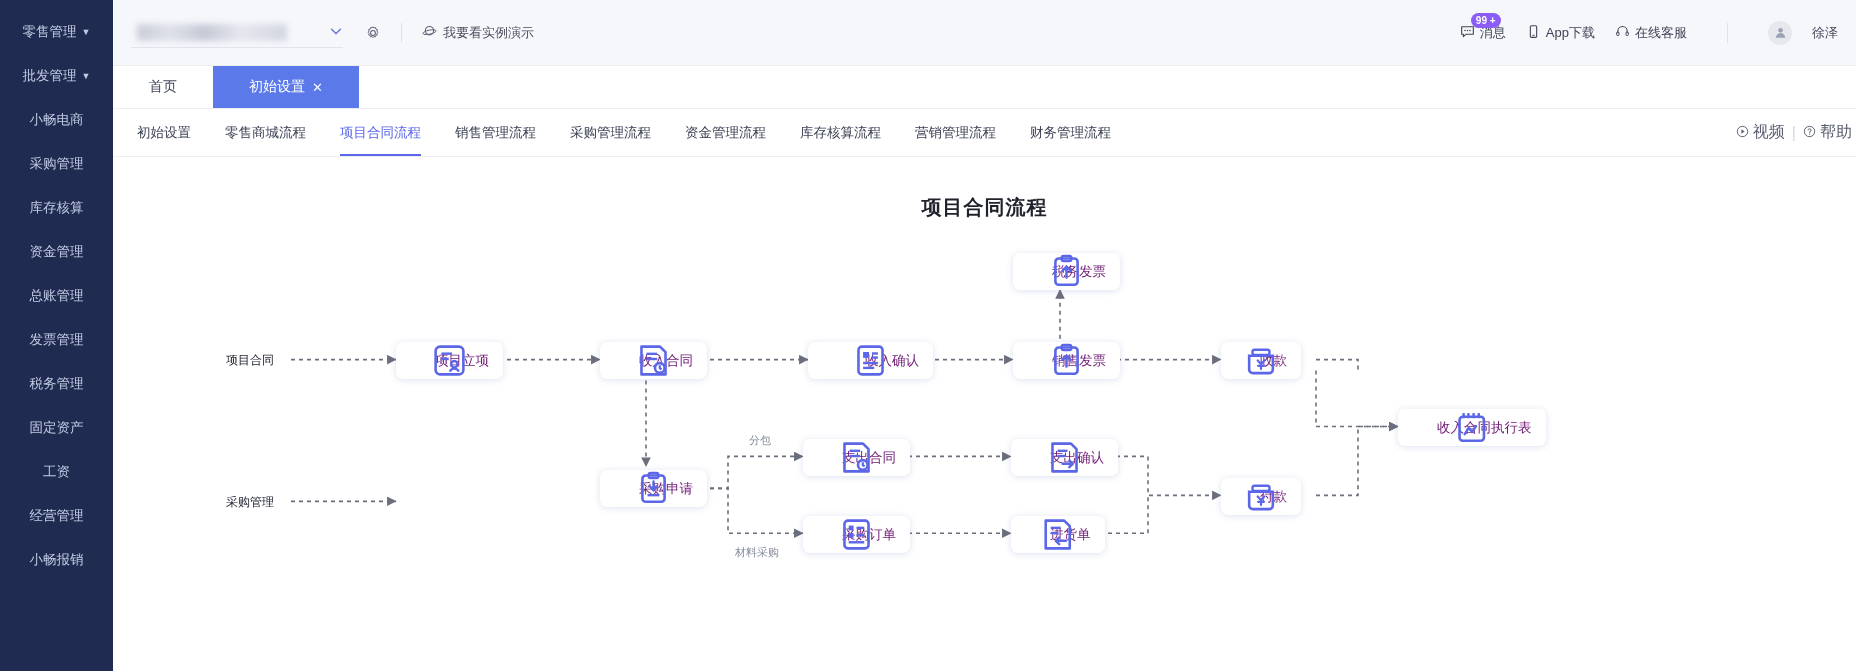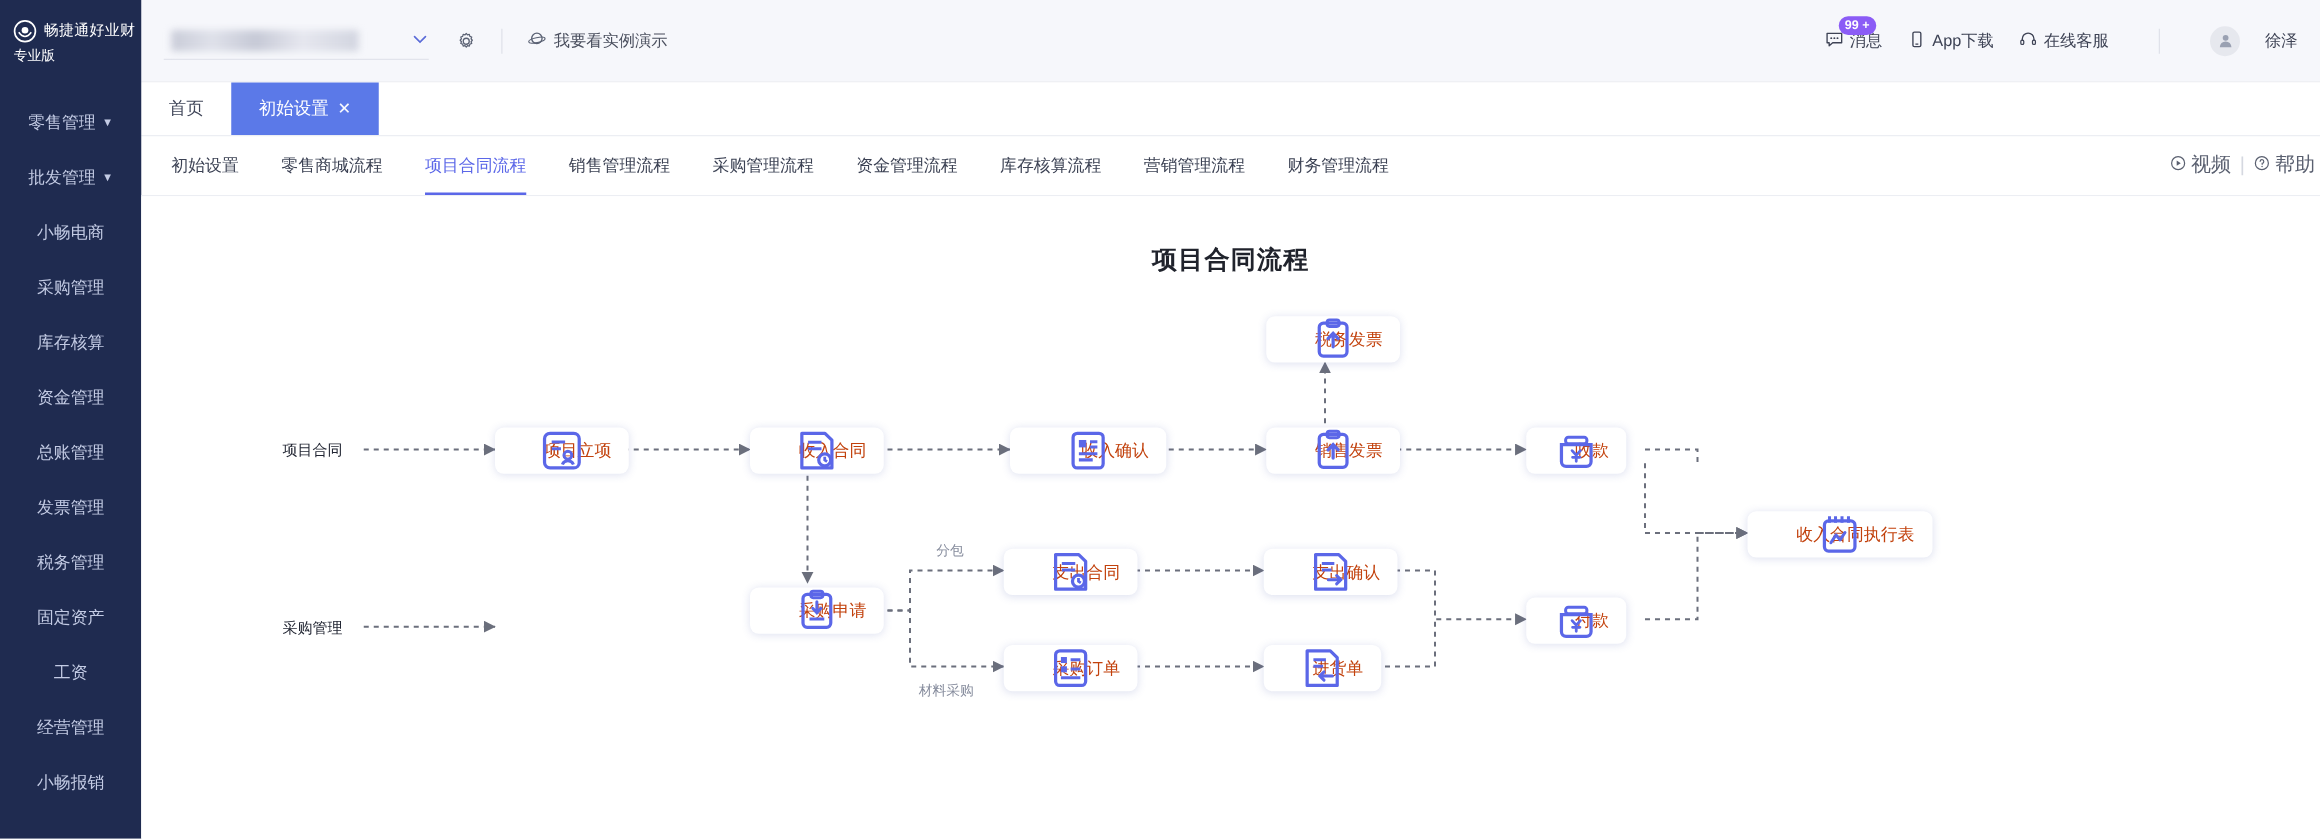--- a/index.html
+++ b/index.html
@@ -87,21 +87,21 @@
   
   .tabstrip {
     height: 43px; flex: 0 0 43px;
     background: #ffffff;
     display: flex; align-items: stretch;
     padding-left: 0px;
     border-bottom: 1px solid #eceef3;
   }
   .tab {
     display: flex; align-items: center; gap: 7px;
-    padding: 0 22px;
+    padding: 0 36px;
     font-size: 14px; color: #41475a; cursor: pointer;
   }
   .tab.active { background: #5b79e8; color: #ffffff; }
   .tab .x { font-size: 13px; opacity: .95; }
 
   
   .subtabs {
     height: 48px; flex: 0 0 48px;
     display: flex; align-items: center;
     border-bottom: 1px solid #eceef3;
@@ -136,50 +136,37 @@
   .flow svg { position: absolute; top: 0; left: 0; width: 100%; height: 100%; }
 
   .node {
     position: absolute;
     background: #ffffff;
     border-radius: 7px;
     box-shadow: 0 1px 7px rgba(92,103,180,.20);
     display: flex; align-items: center; gap: 8px;
     padding: 0 14px;
     height: 37px;
-    font-size: 13.5px; color: #c2410c;
+    font-size: 13.5px; color: #701a75;
     white-space: nowrap; cursor: pointer;
   }
   .node .ic { width: 17px; height: 17px; flex: 0 0 17px; display: flex; }
   .rowlabel {
     position: absolute; font-size: 12px; color: #222633; white-space: nowrap;
   }
   .edgelabel {
     position: absolute; font-size: 11px; color: #858b9c; white-space: nowrap;
   }
 </style>
 </head>
 <body>
 
 <div class="app">
 
   <aside class="sidebar">
-    <div class="brand">
-      <div class="brand-top">
-        <span class="brand-logo">
-          <svg viewBox="0 0 24 24" width="20" height="20">
-            <path d="M12 2 C6.5 2 2 6.5 2 12 s4.5 10 10 10 s10-4.5 10-10 S17.5 2 12 2 z" fill="none" stroke="#fff" stroke-width="1.6"></path>
-            <circle cx="12" cy="11" r="3.2" fill="#fff"></circle>
-            <path d="M6 13 q6 8 12 0" fill="none" stroke="#fff" stroke-width="1.6"></path>
-          </svg>
-        </span>
-        <span class="brand-name">畅捷通好业财</span>
-      </div>
-      <div class="brand-sub">专业版</div>
-    </div>
 
     <nav class="nav">
       <div class="nav-item">
         <span>零售管理</span>
         <span class="caret">▼</span>
       </div>
       <div class="nav-item">
         <span>批发管理</span>
         <span class="caret">▼</span>
       </div>

